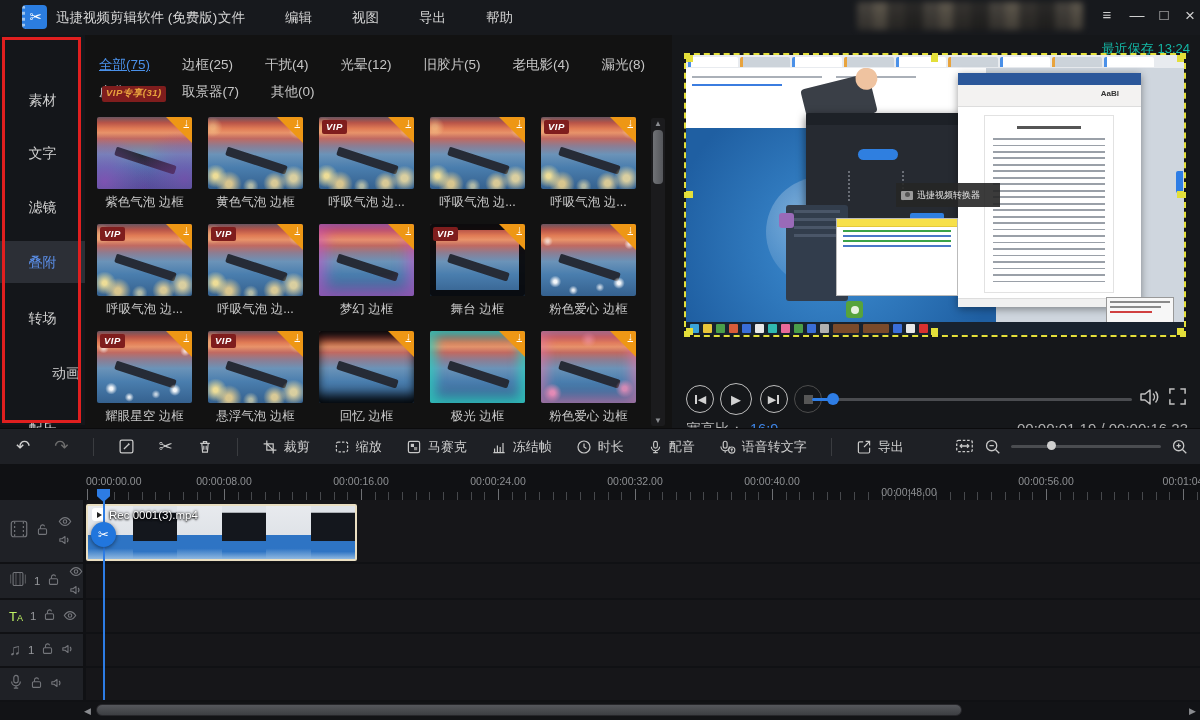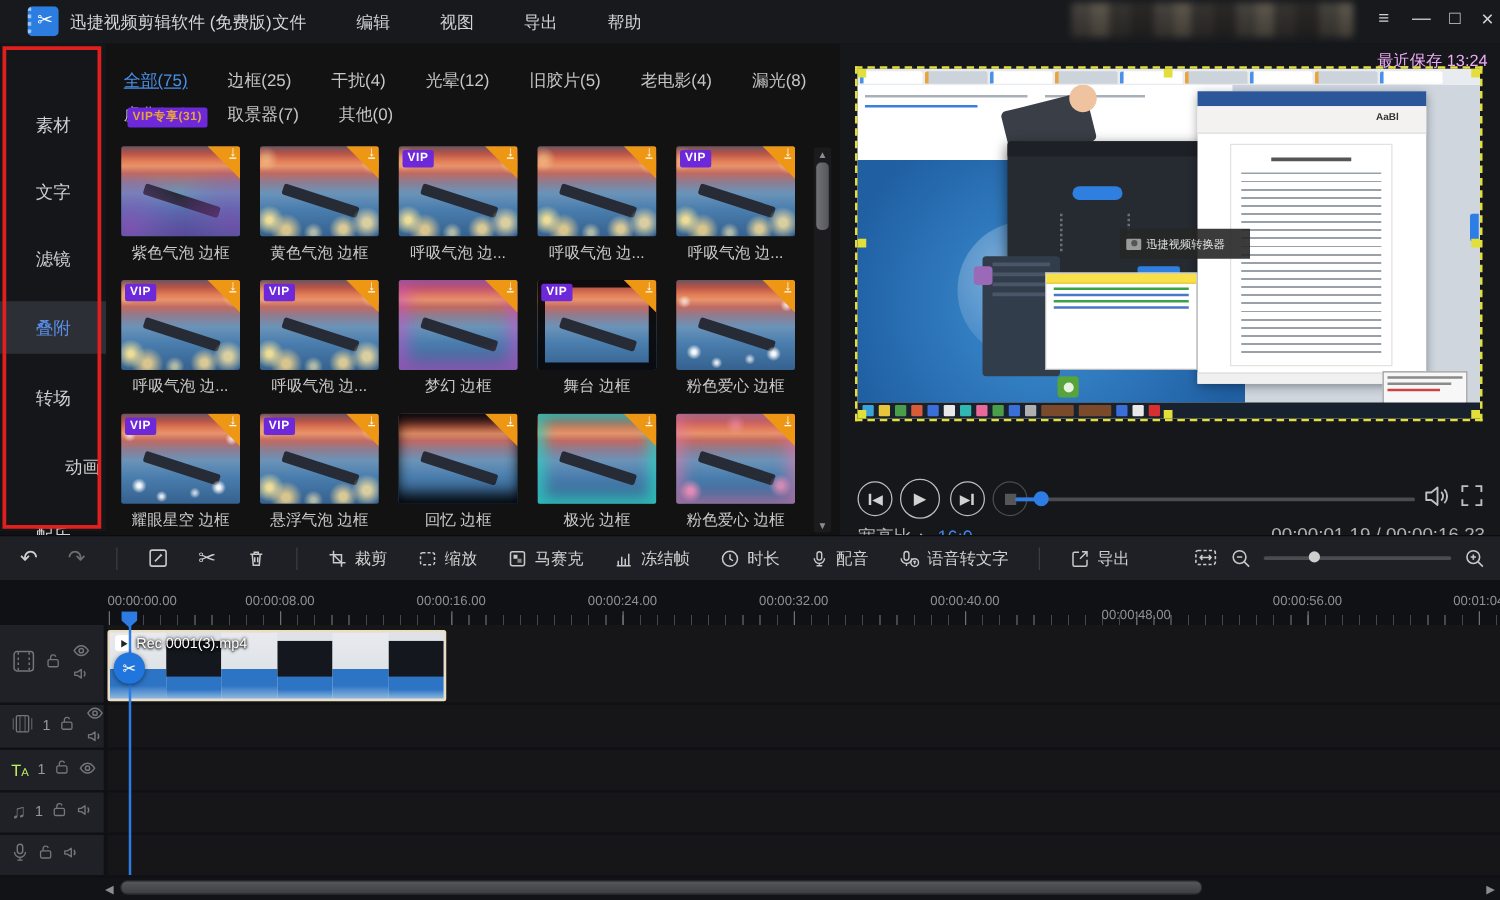--- a/index.html
+++ b/index.html
@@ -60,32 +60,32 @@
     radial-gradient(circle at 93% 28%,rgba(255,255,255,.7) 1%,transparent 5%),
     radial-gradient(circle at 7% 24%,rgba(255,255,255,.6) 1%,transparent 5%);}
   .v-memory::after{box-shadow:inset 0 12px 12px -4px rgba(0,0,0,.95),inset 0 -12px 12px -4px rgba(0,0,0,.95);}
   .v-aurora::after{box-shadow:inset 0 0 11px 6px rgba(45,205,190,.8);}
   .v-pink::after{box-shadow:inset 0 0 12px 6px rgba(225,120,170,.6);background:
     radial-gradient(circle at 12% 86%,rgba(255,150,190,.85) 2%,transparent 9%),
     radial-gradient(circle at 88% 80%,rgba(255,150,190,.75) 2%,transparent 9%),
     radial-gradient(circle at 50% 12%,rgba(255,170,200,.4) 2%,transparent 10%);}
   .dl{position:absolute;top:0;right:0;width:0;height:0;border-top:26px solid #ee9715;border-left:26px solid transparent;z-index:3;}
   .dl-a{position:absolute;top:-1px;right:3px;z-index:4;color:#fff;font-size:11px;font-weight:bold;text-decoration:underline;}
-  .vip{position:absolute;top:3px;left:3px;z-index:4;background:#6d28d9;color:#fff;font-size:9.5px;font-weight:bold;
-    padding:1px 4px 2px;border-radius:2px;letter-spacing:.5px;}
+  .vip{position:absolute;top:3px;left:3px;z-index:4;background:#7f1d1d;color:#fff;font-size:9.5px;font-weight:bold;
+    font-style:italic;padding:1px 4px 2px;border-radius:2px;letter-spacing:.5px;}
   .tlabel{margin-top:5px;width:95px;font-size:12.5px;color:#c9c9c9;text-align:center;white-space:nowrap;overflow:hidden;}
   
   #lib-scroll{position:absolute;left:566px;top:83px;width:14px;height:308px;background:#1b1b1d;border-radius:2px;}
   #lib-thumb{position:absolute;left:2px;top:12px;width:10px;height:54px;border-radius:4px;
     background:linear-gradient(90deg,#707276,#55575b);}
   .scroll-arr{position:absolute;left:0;width:14px;text-align:center;font-size:8px;color:#8a8c90;}
 
   
   #preview-panel{position:absolute;left:672px;top:35px;width:528px;height:393px;background:#15171a;}
-  #saved{position:absolute;right:10px;top:5px;font-size:13px;color:#f0abfc;}
+  #saved{position:absolute;right:10px;top:5px;font-size:13px;color:#14b8a6;}
   #video{position:absolute;left:14px;top:20px;width:498px;height:280px;background:#cfd6de;overflow:hidden;
     outline:2px dashed #e3df3a;}
   .pv-tabs{position:absolute;left:0;top:0;width:498px;height:13px;background:#e8ebef;display:flex;gap:2px;padding:1.5px 2px;}
   .pv-tab{width:50px;height:10px;background:#fff;border-radius:2px 2px 0 0;border-left:3px solid #4a90e8;}
   .pv-tab:nth-child(2n){background:#ccd3da;border-left-color:#e8a33d;}
   .pv-browser{position:absolute;left:0;top:13px;width:300px;height:60px;background:#fff;}
   .pv-line{position:absolute;height:2px;background:#aab0b8;}
   .pv-desktop{position:absolute;left:0;top:62px;width:310px;height:205px;
     background:radial-gradient(circle at 48% 62%,#3e8fd4,#1f5fa2 80%);}
   .pv-planet{position:absolute;left:80px;top:60px;width:110px;height:110px;border-radius:50%;

